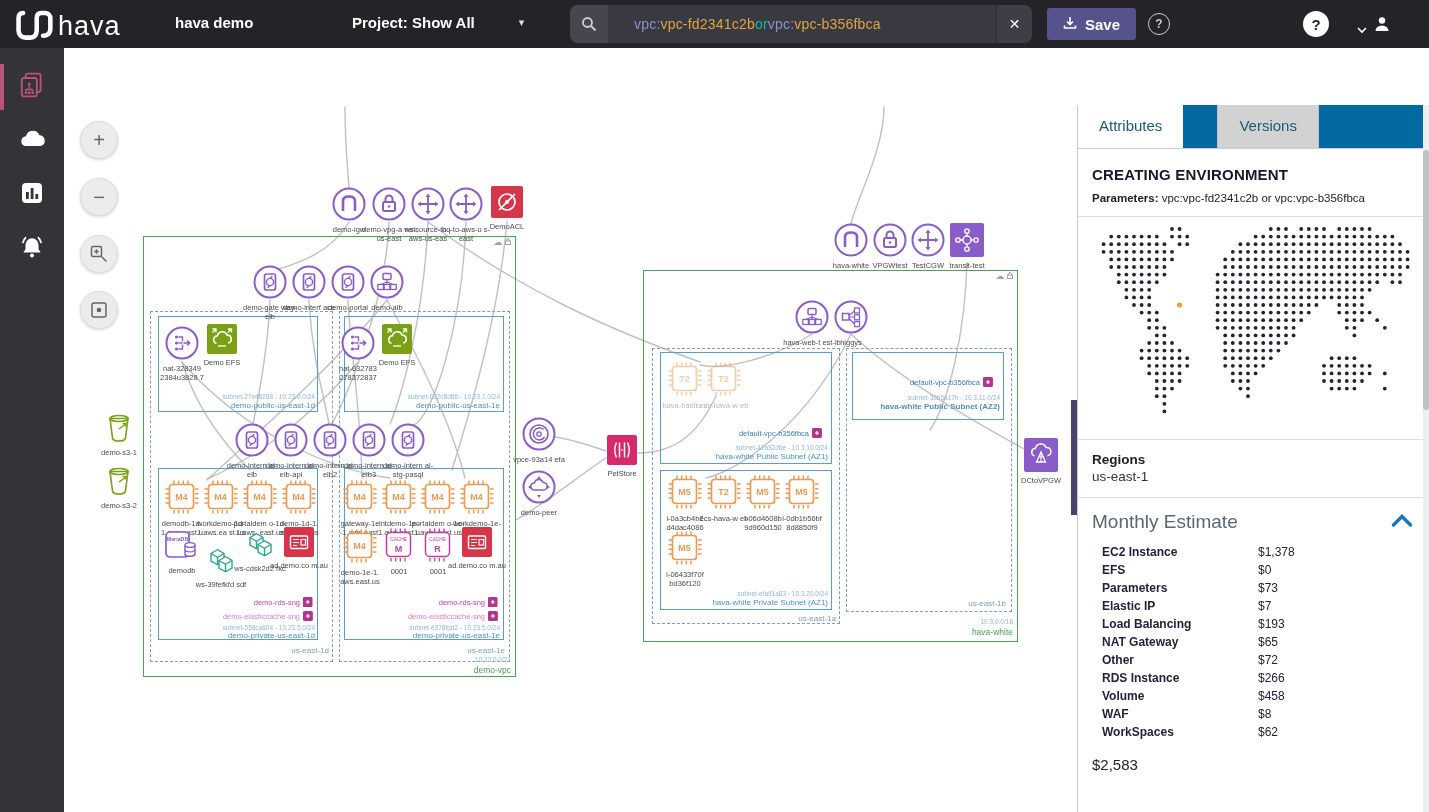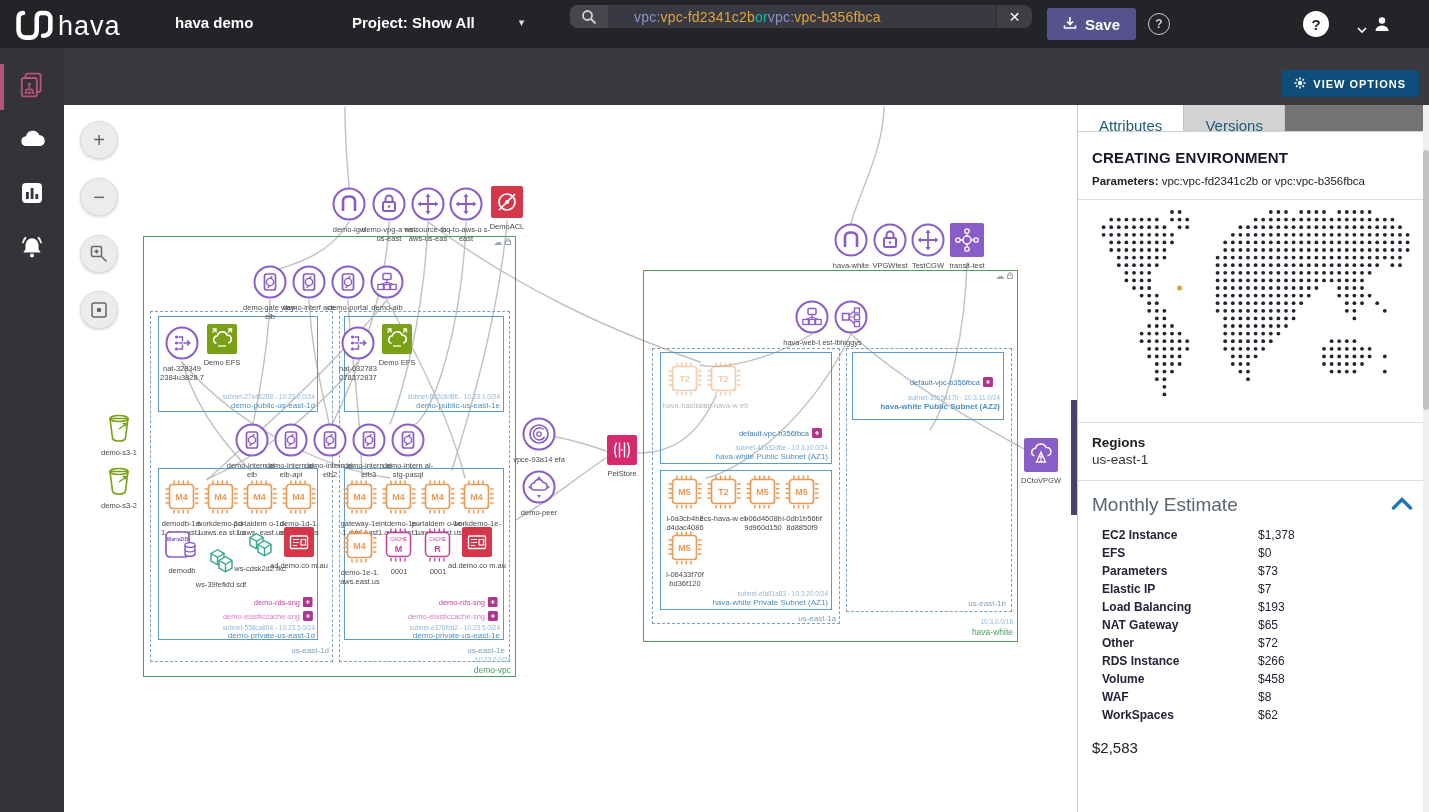--- a/index.html
+++ b/index.html
@@ -6,21 +6,21 @@
   *{box-sizing:border-box;}
   .page{position:relative;width:1429px;height:812px;overflow:hidden;background:#fff;
         font-family:"Liberation Sans","DejaVu Sans",sans-serif;-webkit-font-smoothing:antialiased;}
   
   .topbar{position:absolute;left:0;top:0;width:1429px;height:48px;background:#242428;z-index:30;}
   .logo{position:absolute;left:14px;top:6px;display:flex;align-items:center;gap:4px;color:#fff;}
   .logo .logotext{font-size:27px;font-weight:400;letter-spacing:1px;color:#fff;}
   .env-title{position:absolute;left:175px;top:14px;color:#fff;font-size:15px;font-weight:700;}
   .project{position:absolute;left:352px;top:14px;color:#fff;font-size:15px;font-weight:700;cursor:pointer;display:flex;gap:44px;}
   .project .caret{font-size:11px;color:#ddd;margin-top:2px;}
-  .searchbar{position:absolute;left:570px;top:5px;width:462px;height:23px;background:#3e3e46;border-radius:8px;display:flex;align-items:stretch;overflow:hidden;}
+  .searchbar{position:absolute;left:570px;top:5px;width:462px;height:38px;background:#3e3e46;border-radius:8px;display:flex;align-items:stretch;overflow:hidden;}
   .s-icon{width:38px;display:flex;align-items:center;justify-content:center;background:#46464e;}
   .s-input{flex:1;display:flex;align-items:center;padding-left:26px;font-size:14px;background:#393941;letter-spacing:.2px;}
   .s-input .tk-key{color:#8a93c8;}
   .s-input .tk-val{color:#e2a43c;}
   .s-input .tk-op{color:#14b8a6;}
   .s-clear{width:36px;display:flex;align-items:center;justify-content:center;color:#fff;font-size:14px;border-left:1px solid #2c2c33;cursor:pointer;}
   .save{position:absolute;left:1047px;top:8px;height:32px;padding:0 16px;background:#56528b;border:none;border-radius:3px;
         color:#fff;font-size:15px;font-weight:700;display:flex;align-items:center;gap:8px;cursor:pointer;font-family:inherit;}
   .help-o{position:absolute;left:1148px;top:13px;width:22px;height:22px;border:1.5px solid #c9c9d2;border-radius:50%;
           color:#c9c9d2;font-size:12px;font-weight:700;display:flex;align-items:center;justify-content:center;cursor:pointer;}
@@ -57,21 +57,21 @@
   .lbl.vpc{font-size:8.5px;color:#4ba15a;}
   .lbl.cidr{font-size:6.5px;color:#8fb8da;}
   .badge{position:absolute;transform:translateX(-100%);display:flex;align-items:center;gap:3px;font-size:7.5px;white-space:nowrap;z-index:3;}
   .badge.m{color:#c13fa0;}.badge.ml{color:#d77fc4;}.badge.b{color:#3a7bbf;}
   .node{position:absolute;width:60px;display:flex;flex-direction:column;align-items:center;z-index:4;cursor:pointer;}
   .nlbl{font-size:7.5px;color:#4a4a4a;text-align:center;line-height:1.15;margin-top:1px;overflow-wrap:anywhere;width:58px;}
   .node.faded .nlbl{color:#b9b9b9;}
   .node.faded .nicon{opacity:.5;}
   
   .panel{position:absolute;left:1077px;top:105px;width:352px;height:707px;background:#fff;border-left:1px solid #c9c9c9;z-index:10;}
-  .tabs{display:flex;height:27px;background:#737373;border-bottom:1px solid #cfcfcf;}
+  .tabs{display:flex;height:44px;background:#0369a1;border-bottom:1px solid #cfcfcf;gap:34px;}
   .tab{padding:12px 21px 0 21px;font-size:15px;color:#1c5a78;cursor:pointer;}
   .tab.active{background:#fff;}
   .tab.inactive{background:#d2d2d2;border-left:1px solid #c2c2c2;border-right:1px solid #c2c2c2;}
   .panel-body{padding:0 14px;}
   .pb-title{margin:17px 0 0 0;font-size:15px;font-weight:700;color:#17172b;letter-spacing:.2px;}
   .params{margin:9px 0 12px 0;font-size:11.5px;color:#222;}
   .params b{font-weight:700;}
   .pdivider{height:1px;background:#ddd;margin:0 -14px;}
   #map{position:relative;height:212px;margin:6px 0 4px 0;}
   .regions-t{margin:12px 0 2px 0;font-size:13.5px;font-weight:700;color:#222;}
@@ -137,31 +137,20 @@
         </svg>
     </div>
     <div class="person">
       <svg width="18" height="18" viewBox="0 0 18 18" fill="#fff">
           <circle cx="9" cy="5.5" r="3.2"></circle>
           <path d="M2.5 16 a6.5 5.5 0 0 1 13 0 z"></path>
         </svg>
     </div>
   </header>
 
-  <div class="subbar">
-    <button class="viewopts">
-      <span><svg width="12" height="12" viewBox="0 0 12 12">
-            <circle cx="6" cy="6" r="2.2" fill="#fff"></circle>
-            <g stroke="#fff" stroke-width="1.6">
-              <path d="M6 0.5 V2.5 M6 9.5 V11.5 M0.5 6 H2.5 M9.5 6 H11.5 M2.1 2.1 L3.5 3.5 M8.5 8.5 L9.9 9.9 M9.9 2.1 L8.5 3.5 M3.5 8.5 L2.1 9.9"></path>
-            </g>
-          </svg></span>
-      <span>VIEW OPTIONS</span>
-    </button>
-  </div>
 
   <nav class="sidebar">
     <div class="side-item active">
       <span class="abar"></span>
       <span>
         <svg width="28" height="28" viewBox="0 0 26 26" fill="none" stroke="currentColor" stroke-width="1.7">
             <rect x="7" y="2.5" width="14" height="17" rx="2"></rect>
             <rect x="3.5" y="6.5" width="14" height="17" rx="2" fill="#333338"></rect>
             <circle cx="10.5" cy="12" r="1.4" fill="currentColor" stroke="none"></circle>
             <path d="M10.5 13.5 v2 M7.5 17 h6 M7.5 17 v1.5 M13.5 17 v1.5"></path>

